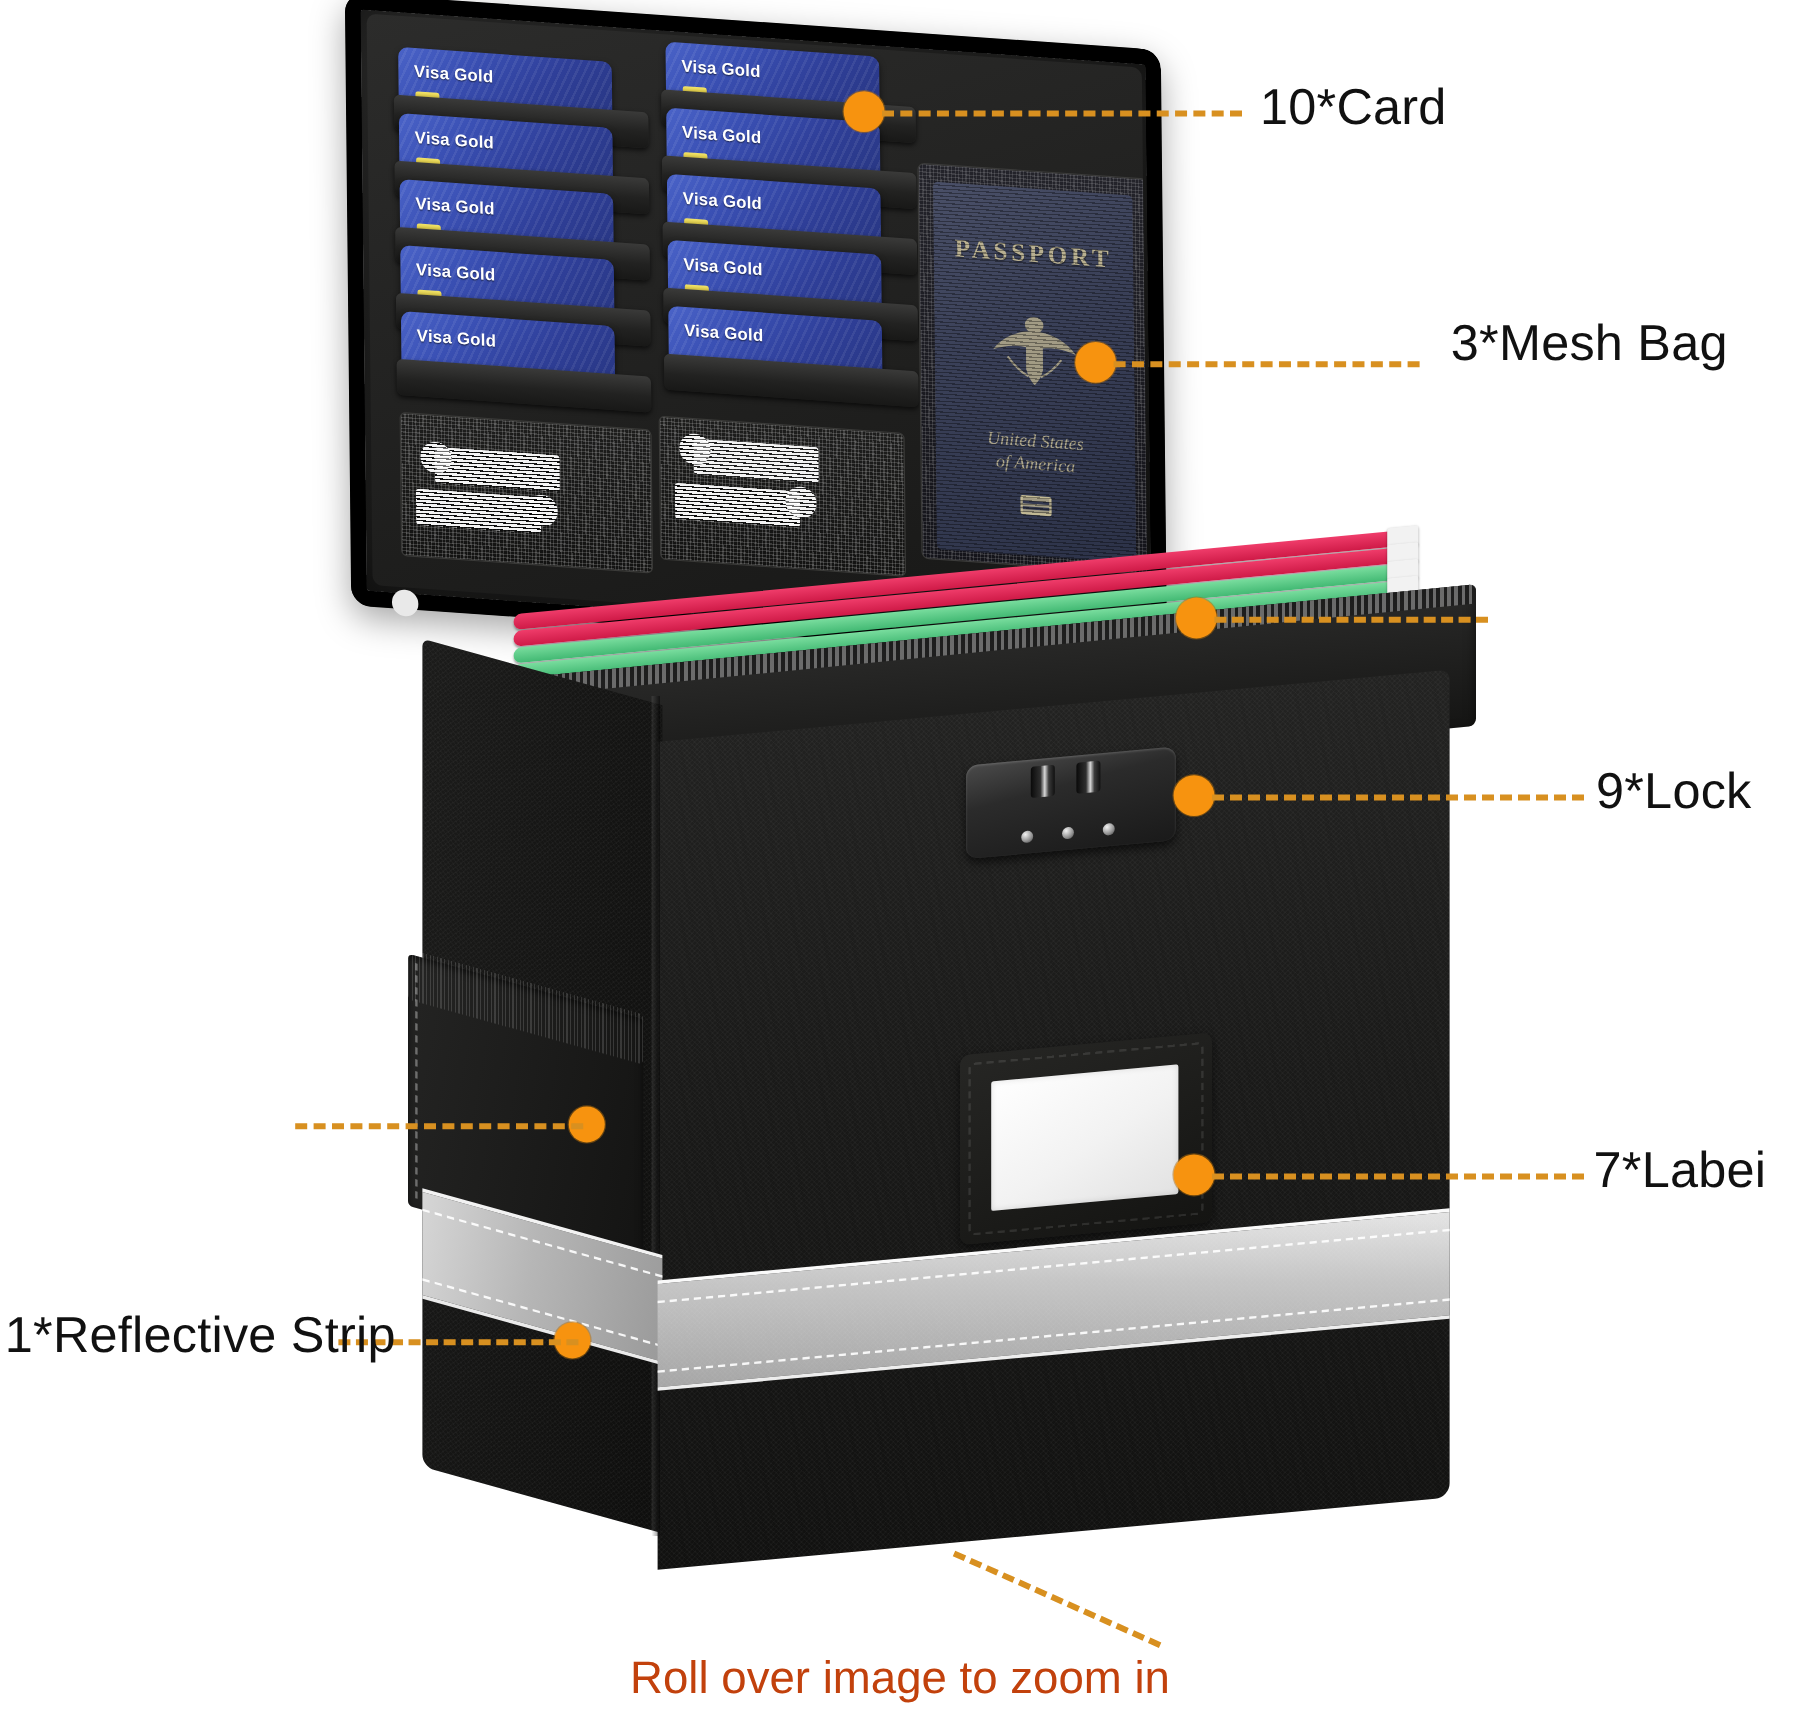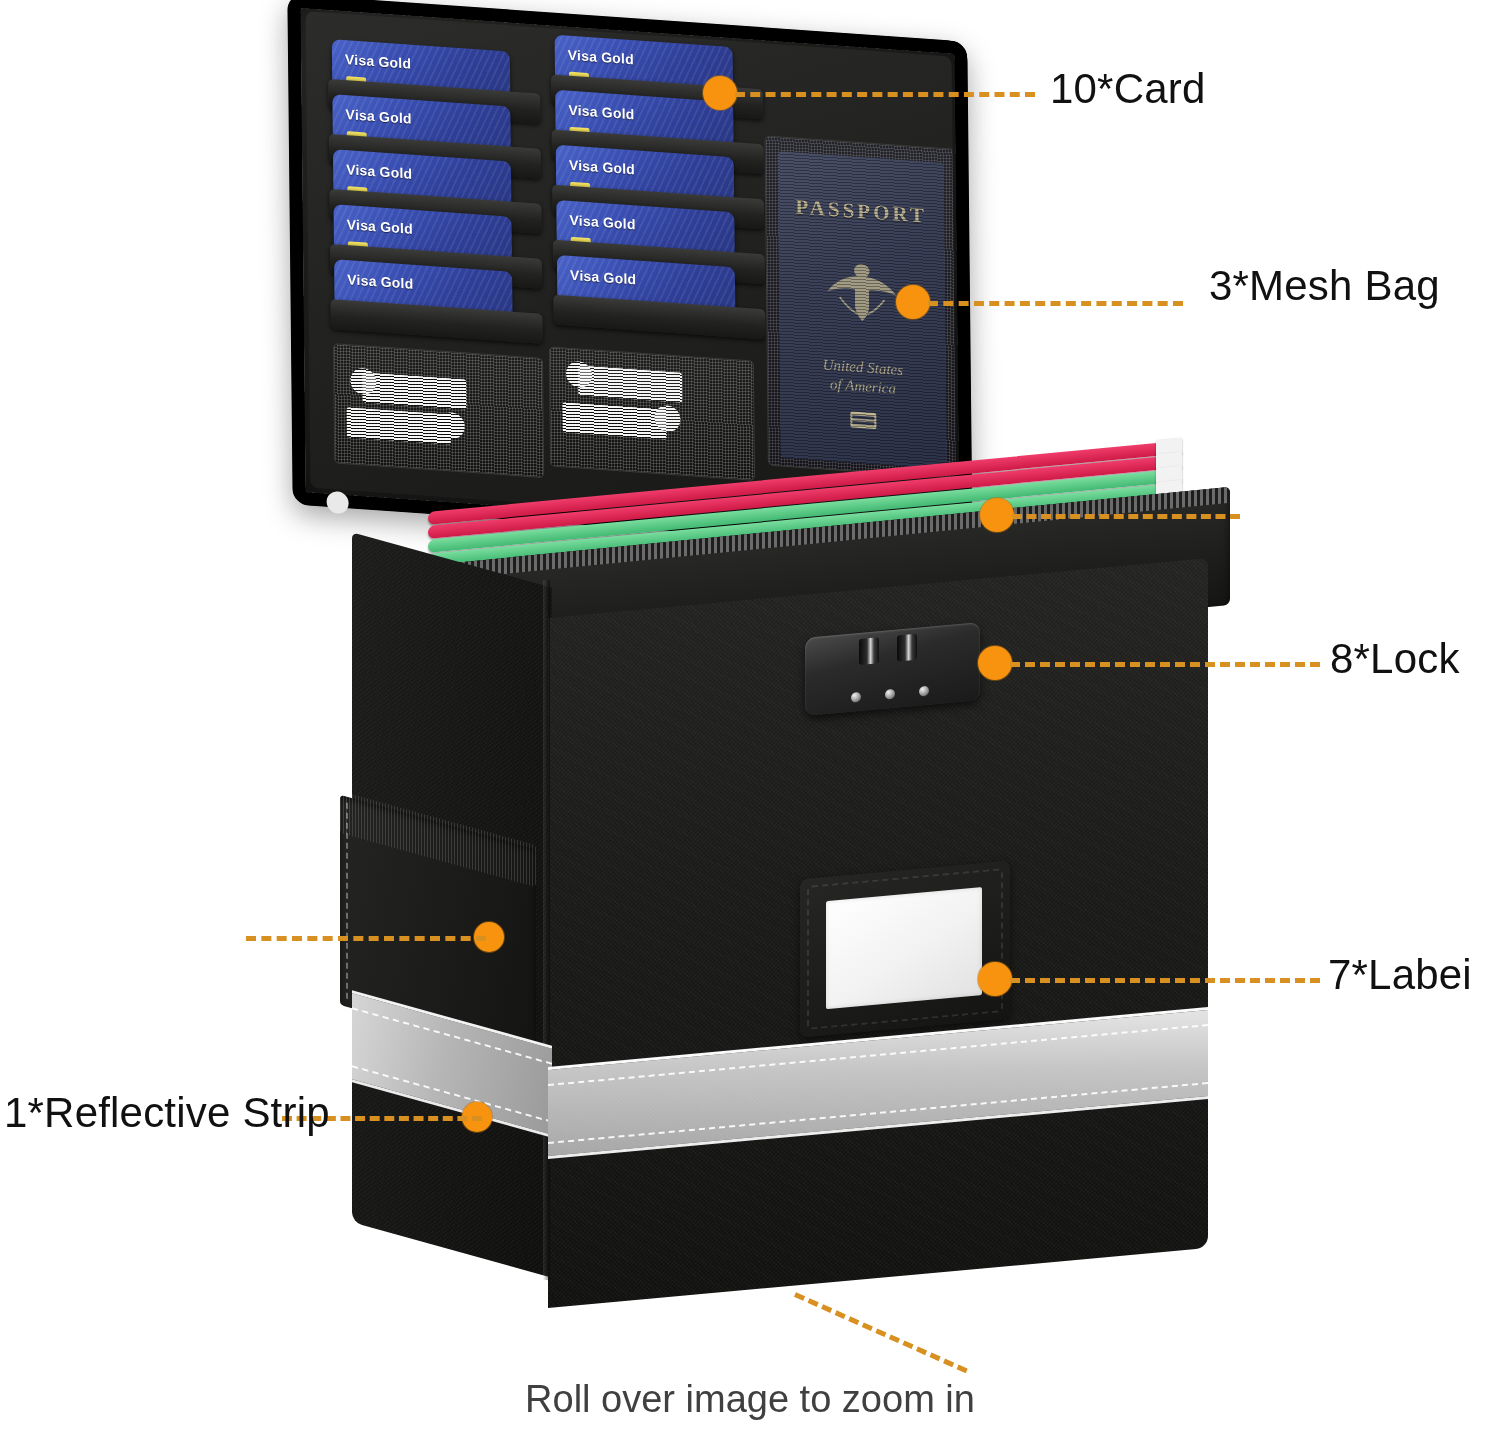--- a/index.html
+++ b/index.html
@@ -328,21 +328,21 @@
     position:absolute; left:213px; top:110px; width:7px; height:700px;
     background:linear-gradient(90deg,rgba(255,255,255,.10),rgba(0,0,0,.5));
     transform:skewY(0deg);
   }
 
   
   #rollover {
     position:absolute; left:0; right:0; bottom:20px;
     text-align:center;
     font-size:38px;
-    color:#404040;
+    color:#c2410c;
   }
 </style>
 </head>
 <body>
 
 <div id="stage">
 
   <div id="lid">
     <div id="lid-shell"></div>
     <div id="lid-inner">
@@ -545,19 +545,19 @@
   <span class="leader" style="left:928px;  top:301px;  width:255px;"></span>
   <span class="leader" style="left:1012px; top:514px;  width:228px;"></span>
   <span class="leader" style="left:1010px; top:662px;  width:310px;"></span>
   <span class="leader" style="left:1010px; top:978px;  width:310px;"></span>
   <span class="leader" style="left:246px;  top:936px;  width:240px;"></span>
   <span class="leader" style="left:282px;  top:1116px; width:200px;"></span>
   <span class="leader diag" style="left:795px; top:1292px; width:188px; transform:rotate(24deg);"></span>
 
   <span class="callout" style="left:1050px; top:68px;">10*Card</span>
   <span class="callout" style="left:1196px; top:265px;margin-left:13px;">3*Mesh Bag</span>
-  <span class="callout" style="left:1330px; top:638px;">8*Lock</span>
+  <span class="callout" style="left:1330px; top:638px;">9*Lock</span>
   <span class="callout" style="left:1328px; top:954px;">7*Labei</span>
   <span class="callout" style="left:4px;    top:1092px;">1*Reflective Strip</span>
 
   <div id="rollover">Roll over image to zoom in</div>
 
 </div>
 
 </body></html>

